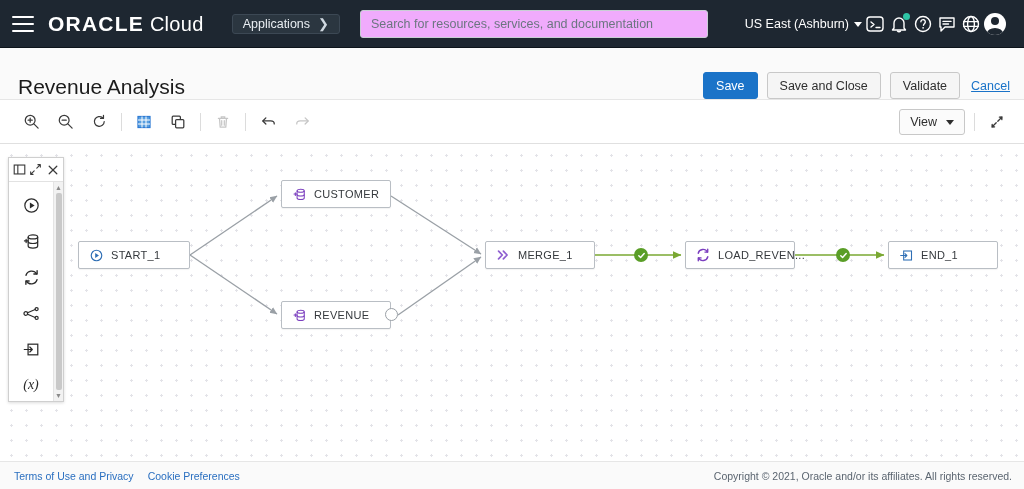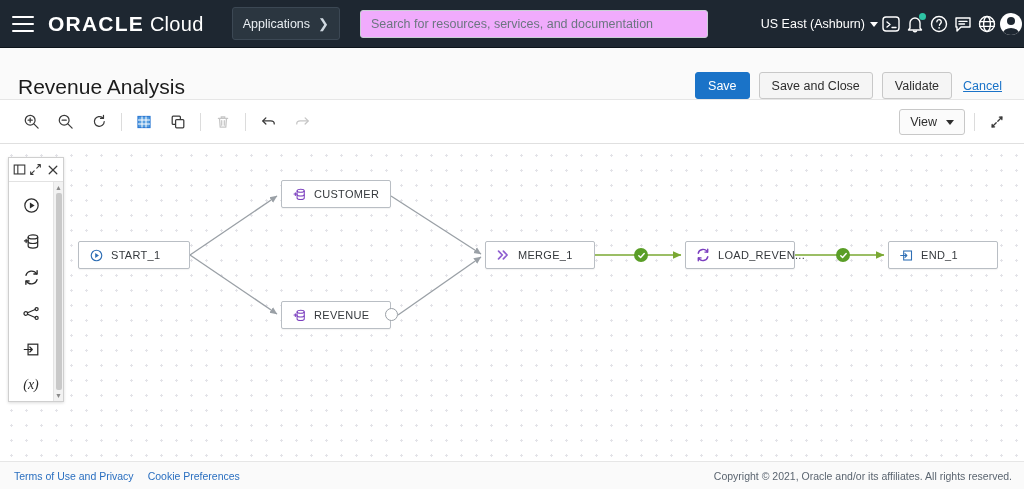--- a/index.html
+++ b/index.html
@@ -27,37 +27,37 @@
   .hamburger span { display: block; height: 2px; background: #fff; border-radius: 1px; }
   .brand { display: flex; align-items: baseline; gap: 6px; cursor: pointer; }
   .brand-oracle {
     color: #ffffff; font-size: 21px; font-weight: bold;
     letter-spacing: 1.2px;
   }
   .brand-cloud { color: #ffffff; font-size: 20px; font-weight: 300; letter-spacing: .3px; }
   .apps-chip {
     margin-left: 28px;
     background: #2b3640; border: 1px solid #3c4854; border-radius: 3px;
-    height: 33px; padding: 0 10px;
+    height: 20px; padding: 0 10px;
     display: flex; align-items: center; gap: 8px;
     color: #e9eef2; font-size: 12.5px; cursor: pointer;
   }
   .chev-r { font-size: 13px; color: #cfd8e0; }
   .search-wrap { margin-left: 20px; }
   .search-input {
     width: 348px; height: 28px;
     background: #f0abfc; border: 1px solid #c8ced4; border-radius: 3px;
     padding: 0 10px; font-size: 12.5px; color: #3b4752;
     font-family: "Liberation Sans", sans-serif;
     outline: none;
   }
   .search-input::placeholder { color: #6b7680; }
   .top-right {
     margin-left: auto; display: flex; align-items: center; gap: 2px;
-    padding-right: 2px; color: #fff;
+    padding-right: 18px; color: #fff;
   }
   .region { font-size: 12.5px; color: #fff; display: flex; align-items: center; gap: 5px; cursor: pointer; }
   .caret-d {
     width: 0; height: 0; border-left: 4px solid transparent; border-right: 4px solid transparent;
     border-top: 5px solid #fff; margin-top: 2px;
   }
   .ticon { width: 22px; height: 22px; position: relative; cursor: pointer; color:#fff; }
   .ticon svg { display: block; }
   .badge-dot {
     position: absolute; top: 0px; right: 0px;
@@ -79,21 +79,21 @@
   
   .titlebar {
     position: absolute; top: 48px; left: 0; width: 1024px; height: 52px;
     background: #fafafa; border-bottom: 1px solid #e6e6e6;
     display: flex; align-items: flex-end;
   }
   .page-title {
     margin-left: 18px; font-size: 21px; color: #1b1b1b; font-weight: normal;
   }
   .title-actions {
-    margin-left: auto; display: flex; align-items: center; gap: 9px; padding-right: 20px;
+    margin-left: auto; display: flex; align-items: center; gap: 9px; padding-right: 12px;
   }
   .btn {
     height: 27px; padding: 0 12px; border-radius: 3px;
     font-size: 12.5px; font-family: "Liberation Sans", sans-serif;
     display: flex; align-items: center; justify-content: center; cursor: pointer;
   }
   .btn-primary { background: #1a73c8; border: 1px solid #1a73c8; color: #fff; }
   .btn-default { background: #f5f5f5; border: 1px solid #c8c8c8; color: #2e2e2e; }
   .btn-link {
     color: #1a73c8; font-size: 12.5px; text-decoration: underline; cursor: pointer;

